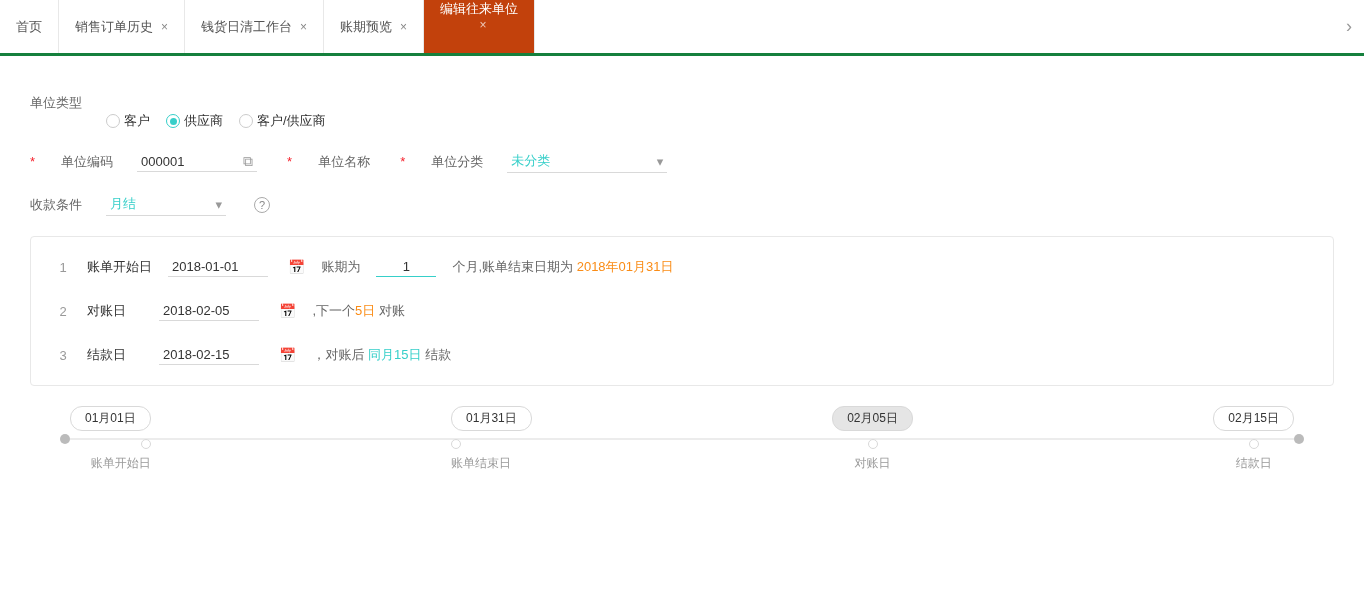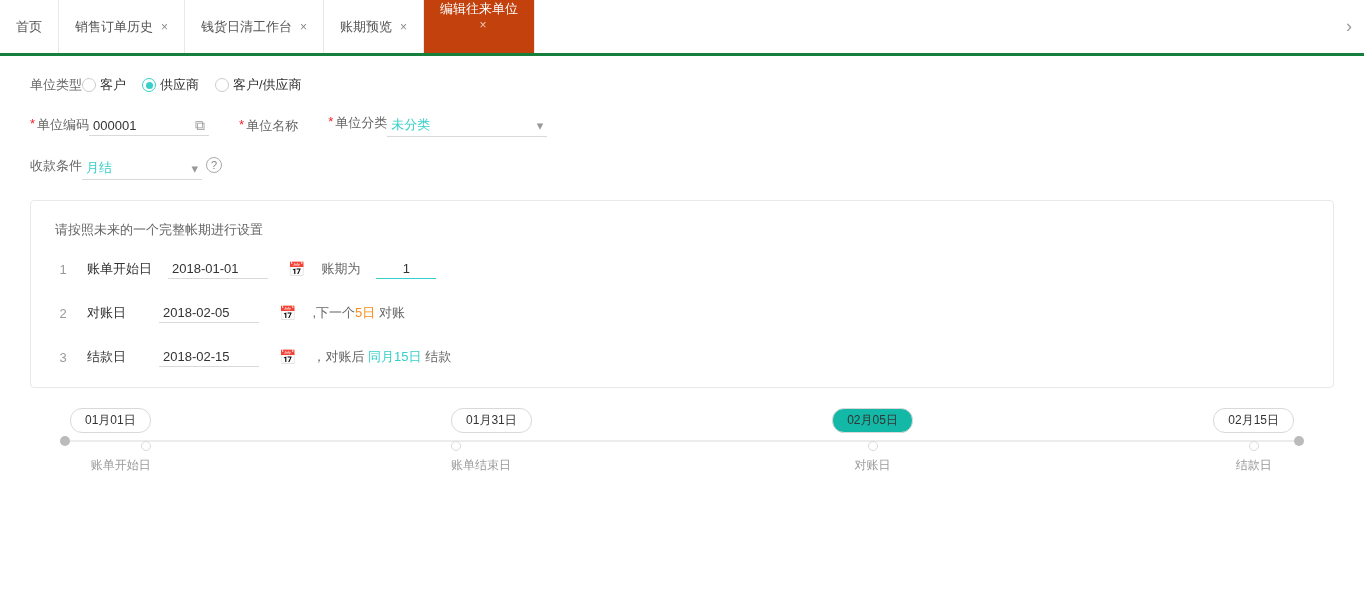--- a/index.html
+++ b/index.html
@@ -56,35 +56,37 @@
 
     
     .form-row {
       display: flex;
       align-items: center;
       margin-bottom: 20px;
       gap: 30px;
     }
     .form-field {
       display: flex;
-      gap: 0;
+      align-items: center;
+      gap: 24px;
     }
     .field-label {
       color: #666;
       white-space: nowrap;
       font-size: 13px;
     }
     .required-mark {
       color: #f5222d;
       margin-right: 2px;
     }
     .radio-group {
       display: flex;
       align-items: center;
       gap: 16px;
+      margin-top: 36px;
     }
     .radio-item {
       display: flex;
       align-items: center;
       gap: 4px;
       cursor: pointer;
     }
     .radio-circle {
       width: 14px;
       height: 14px;
@@ -304,31 +306,33 @@
       <span class="field-label">收款条件</span>
       <div class="select-field" style="min-width:120px;">
         <span class="select-value">月结</span>
         <span class="select-arrow">▾</span>
       </div>
       <div class="help-icon">?</div>
     </div>
   </div>
 
   <div class="period-box">
-    <div class="period-title">请按照未来的一个完整帐期进行设置</div>
 
     <div class="period-row">
       <span class="period-num">1</span>
       <span class="period-row-label">账单开始日</span>
       <input class="date-input" value="2018-01-01" style="">
       <span class="cal-icon">📅</span>
       <span class="period-desc">
         账期为
       </span>
       <input class="period-input-inline" value="1" style="">
+      <span class="period-desc">
+        个月,账单结束日期为 <span class="highlight-orange">2018年01月31日</span>
+      </span>
     </div>
 
     <div class="period-row">
       <span class="period-num">2</span>
       <span class="period-row-label">对账日</span>
       <input class="date-input" value="2018-02-05" style="">
       <span class="cal-icon">📅</span>
       <span class="period-desc">
         ,下一个<span class="highlight-orange">5日</span> 对账
       </span>
@@ -365,21 +369,21 @@
 
           <div style="display:flex;flex-direction:column;align-items:flex-start;">
             <div style="border:1px solid #d9d9d9;border-radius:12px;padding:3px 14px;background:#fff;font-size:12px;color:#333;white-space:nowrap;margin-bottom:8px;">
               <span>01月31日</span>
             </div>
             <div style="width:10px;height:10px;border-radius:50%;border:1.5px solid #d9d9d9;background:#fff;z-index:1;"></div>
             <div style="font-size:12px;color:#999;margin-top:6px;">账单结束日</div>
           </div>
 
           <div style="display:flex;flex-direction:column;align-items:center;">
-            <div style="border:1px solid #d9d9d9;border-radius:12px;padding:3px 14px;background:#14b8a6;font-size:12px;color:#333;white-space:nowrap;margin-bottom:8px;">
+            <div style="border:1px solid #d9d9d9;border-radius:12px;padding:3px 14px;background:#e5e5e5;font-size:12px;color:#333;white-space:nowrap;margin-bottom:8px;">
               <span>02月05日</span>
             </div>
             <div style="width:10px;height:10px;border-radius:50%;border:1.5px solid #d9d9d9;background:#fff;z-index:1;"></div>
             <div style="font-size:12px;color:#999;margin-top:6px;">对账日</div>
           </div>
 
           <div style="display:flex;flex-direction:column;align-items:center;">
             <div style="border:1px solid #d9d9d9;border-radius:12px;padding:3px 14px;background:#fff;font-size:12px;color:#333;white-space:nowrap;margin-bottom:8px;">
               <span>02月15日</span>
             </div>

